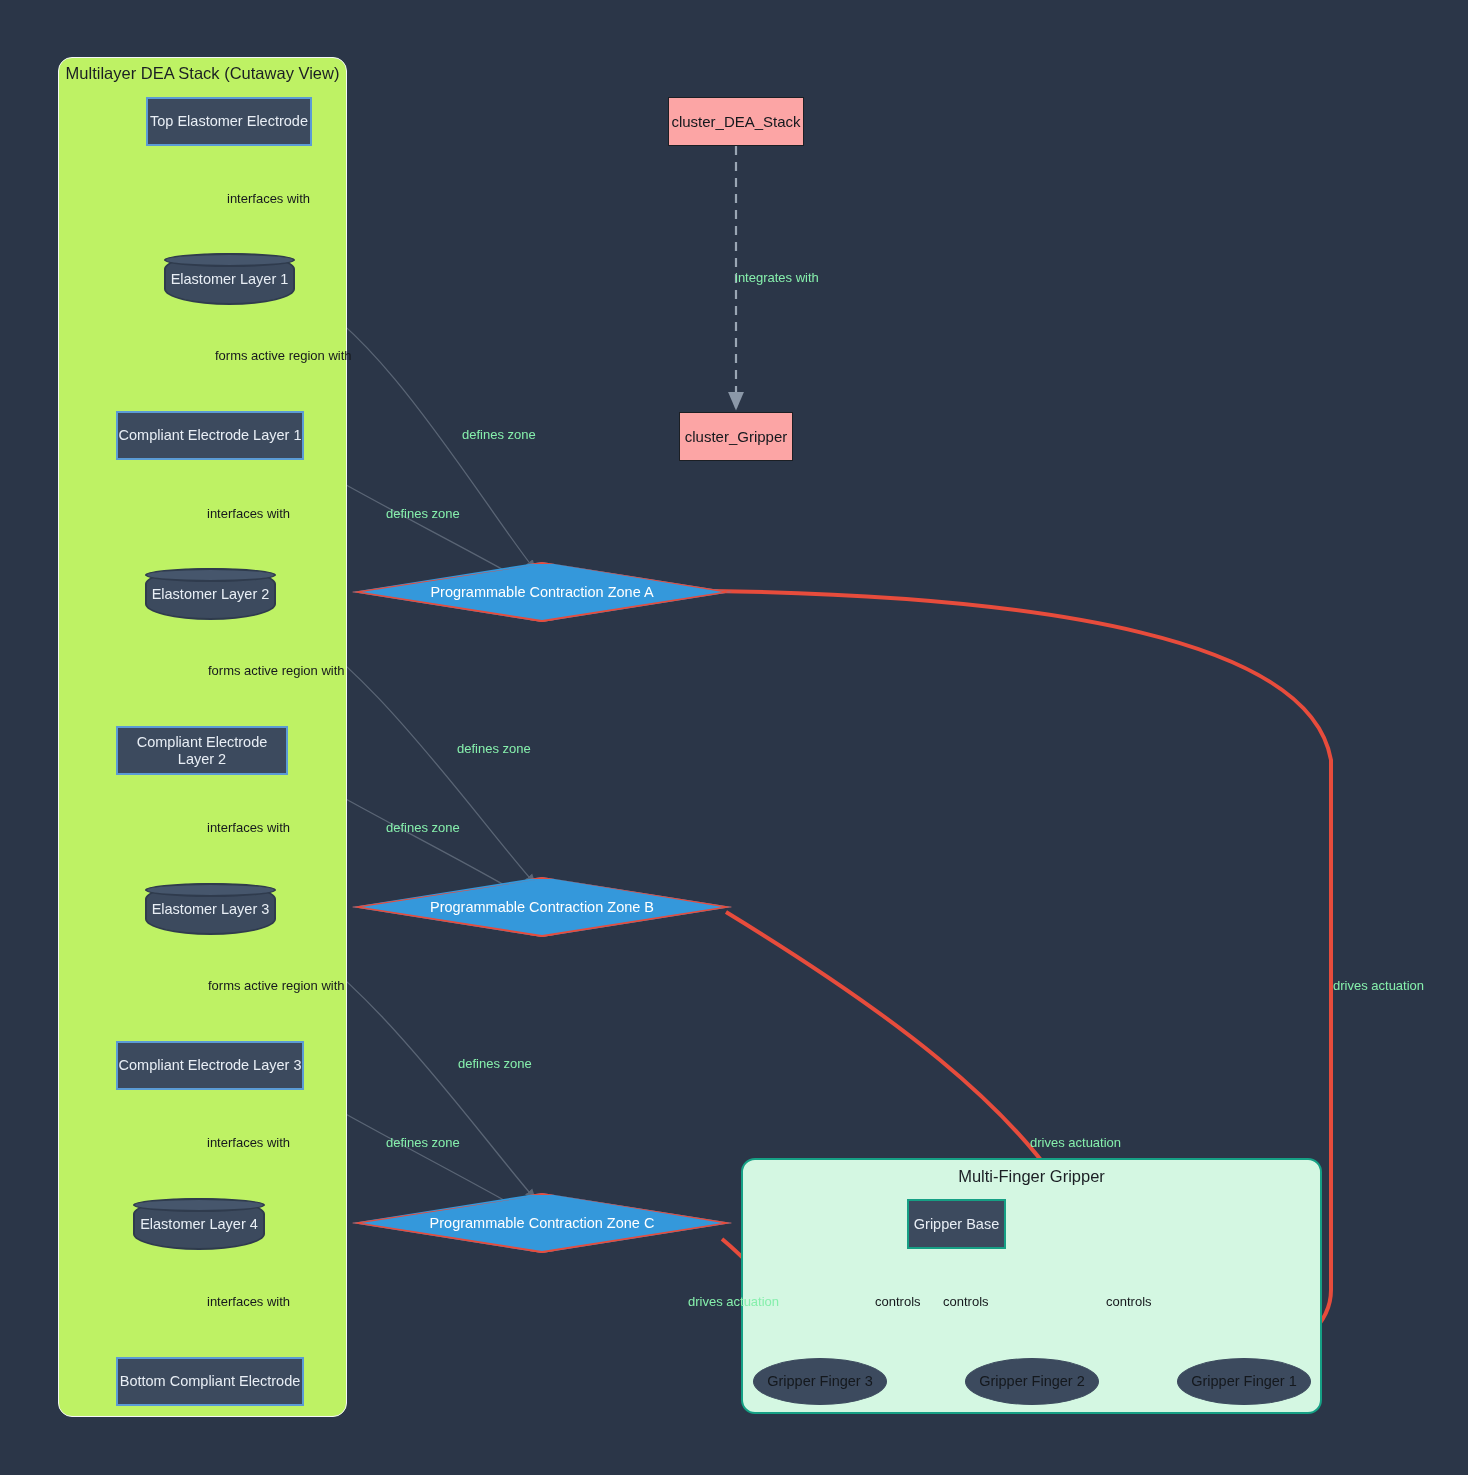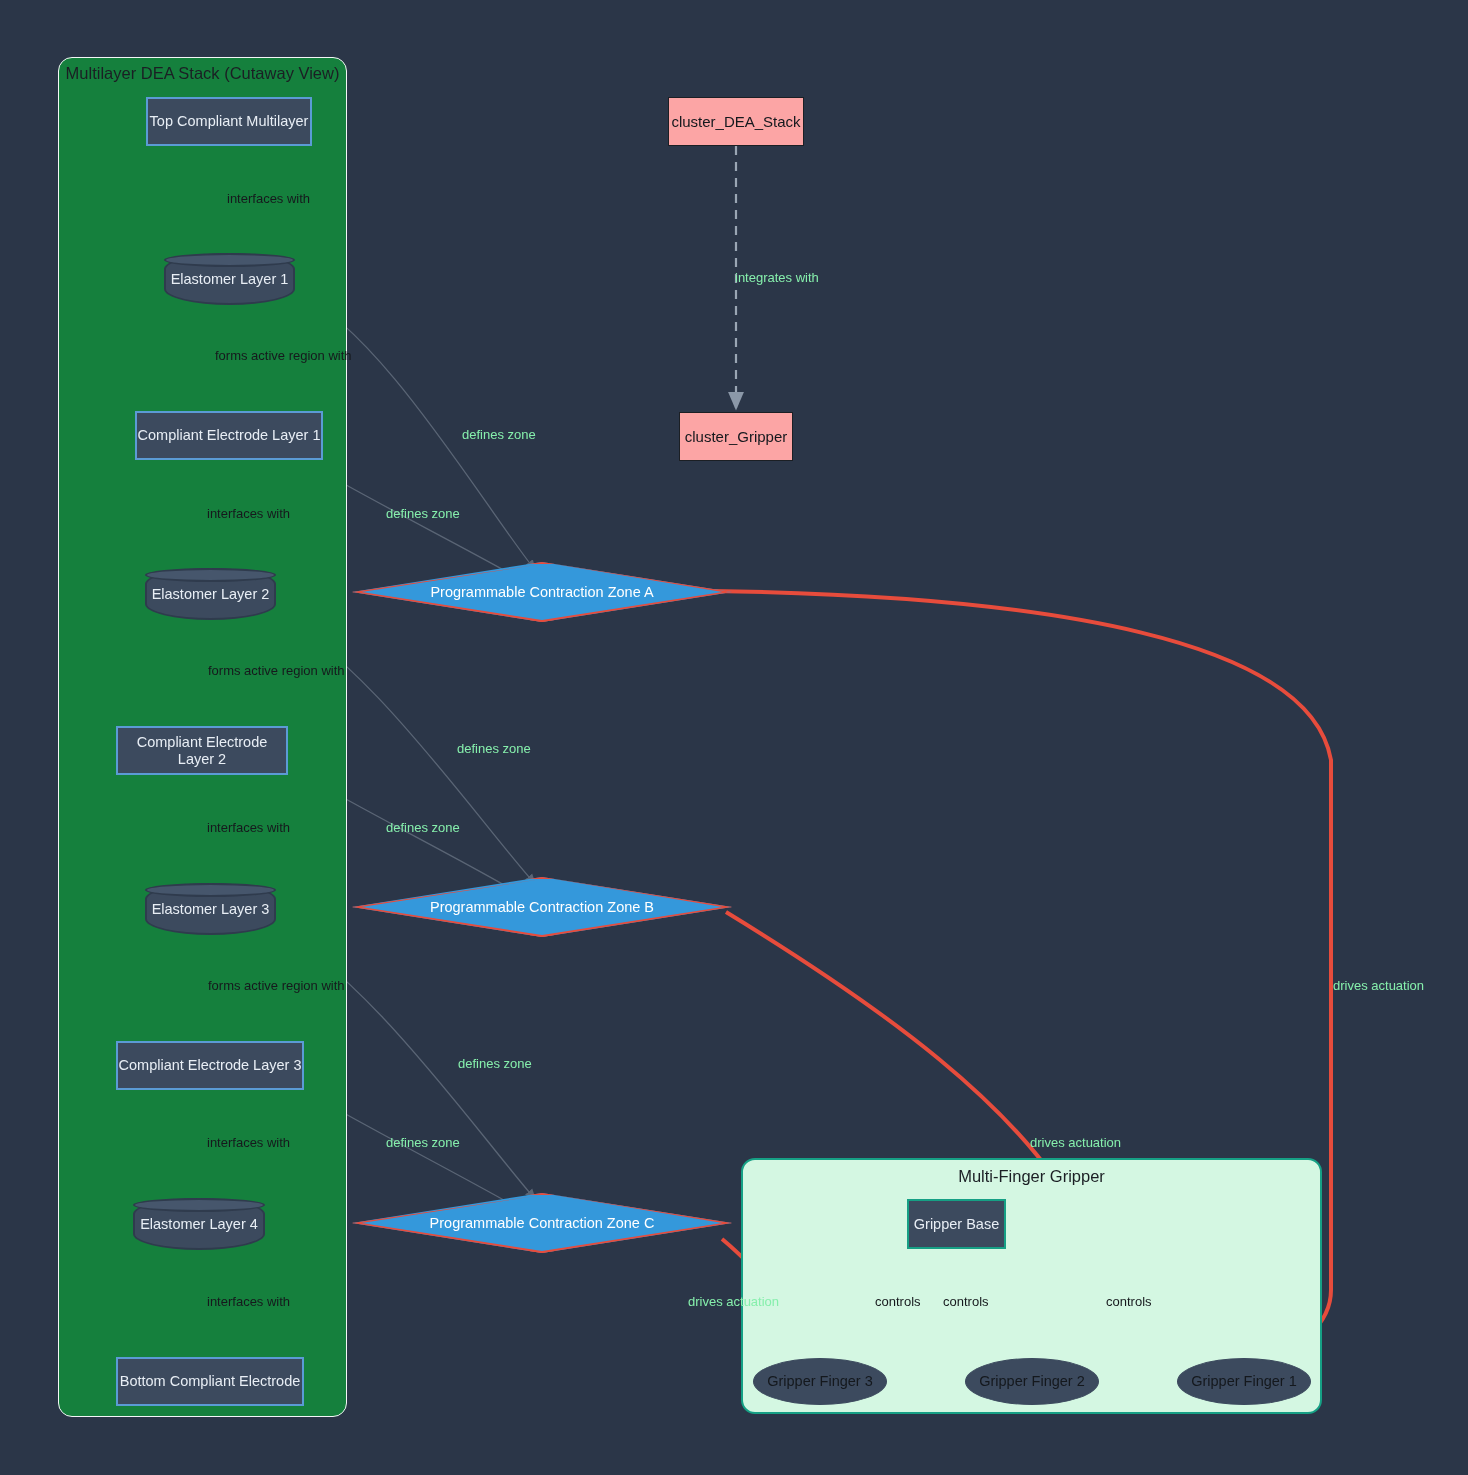--- a/index.html
+++ b/index.html
@@ -28,21 +28,21 @@
     pointer-events: none;
   }
   
   .cluster {
     position: absolute;
     box-sizing: border-box;
   }
   .cluster-dea {
     left: 58px; top: 57px;
     width: 289px; height: 1360px;
-    background: #15803d;
+    background: #bef264;
     border-radius: 14px;
     border: 1px solid #f4f6f7;
   }
   .cluster-grip {
     left: 741px; top: 1158px;
     width: 581px; height: 256px;
     background: #d4f7e2;
     border-radius: 14px;
     border: 2px solid #16a085;
   }
@@ -197,28 +197,28 @@
 
   <div class="cluster cluster-dea">
     <div class="cluster-label">Multilayer DEA Stack (Cutaway View)</div>
   </div>
 
   <div class="cluster cluster-grip">
     <div class="cluster-label">Multi-Finger Gripper</div>
   </div>
 
   <div class="node n-electrode" style="left:146px; top:97px; width:166px; height:49px;">
-    <span>Top Compliant Multilayer</span>
+    <span>Top Elastomer Electrode</span>
   </div>
 
   <div class="node n-elastomer" style="left:164px; top:253px; width:131px; height:52px;">
     <span>Elastomer Layer 1</span>
   </div>
 
-  <div class="node n-electrode" style="left:116px; top:411px; width:188px; height:49px;margin-left:19px;">
+  <div class="node n-electrode" style="left:116px; top:411px; width:188px; height:49px;">
     <span>Compliant Electrode Layer 1</span>
   </div>
 
   <div class="node n-elastomer" style="left:145px; top:568px; width:131px; height:52px;">
     <span>Elastomer Layer 2</span>
   </div>
 
   <div class="node n-electrode" style="left:116px; top:726px; width:172px; height:49px;">
     <span>Compliant Electrode Layer 2</span>
   </div>

